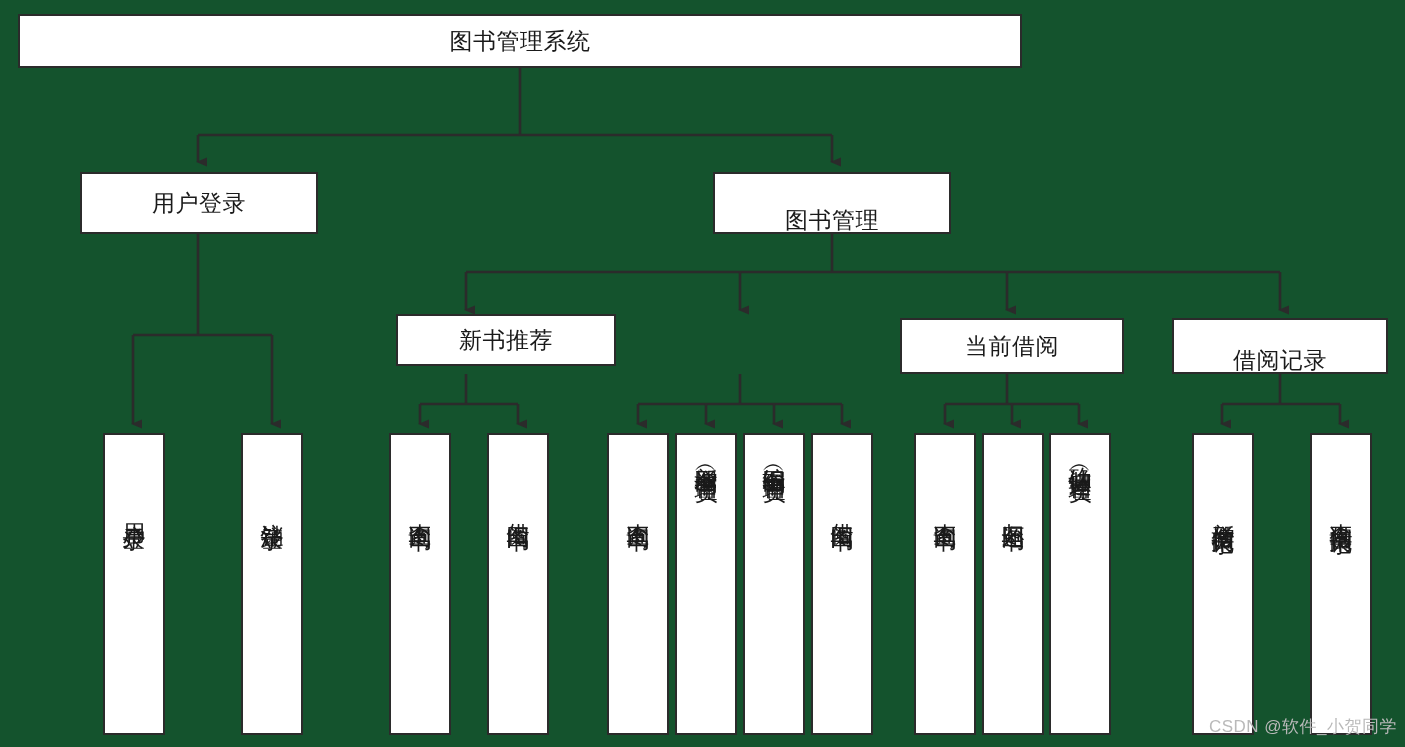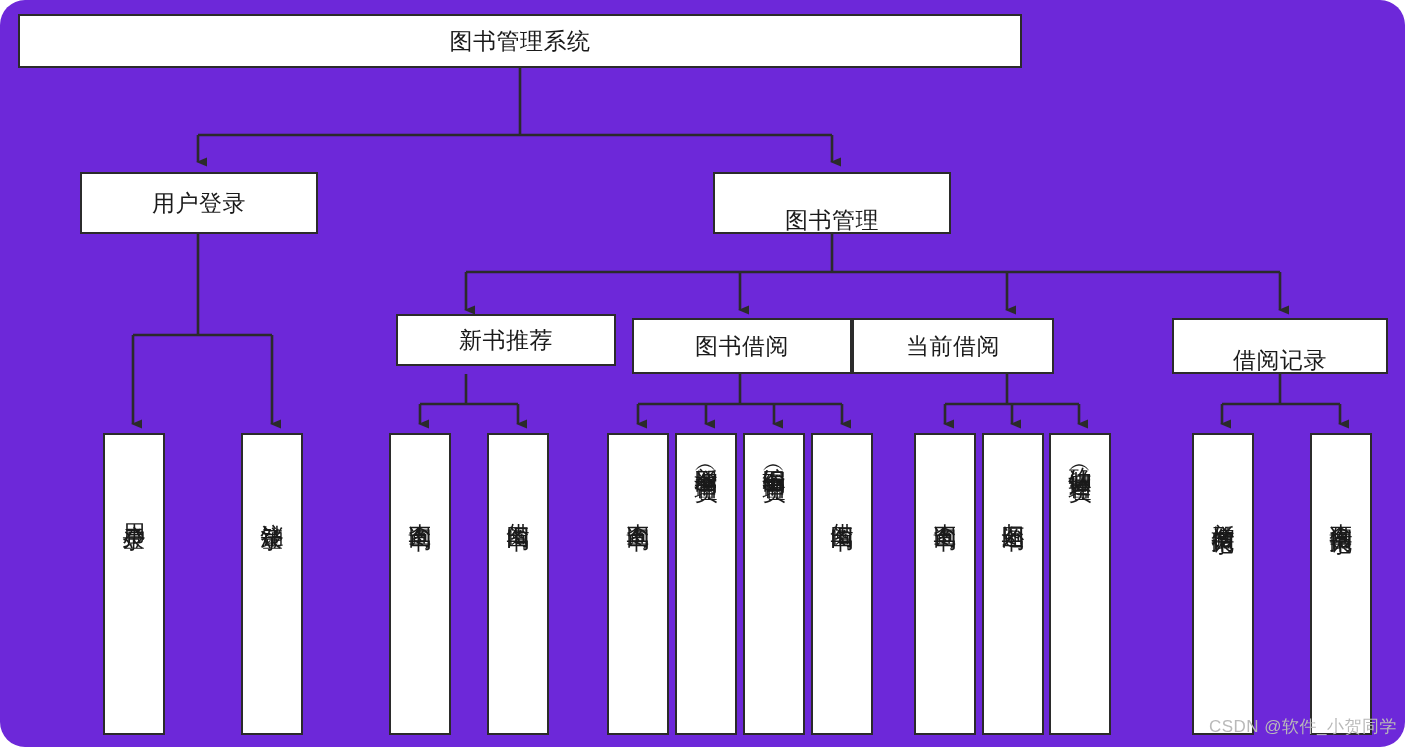--- a/index.html
+++ b/index.html
@@ -7,23 +7,22 @@
     padding: 0;
     background: #ffffff;
   }
   body {
     font-family: "Liberation Sans", "DejaVu Sans", sans-serif;
   }
   #canvas {
     position: relative;
     width: 1405px;
     height: 747px;
-    background: #6d28d9;
+    background: #14532d;
     overflow: hidden;
-    border-radius: 25px;
   }
   svg.connectors {
     position: absolute;
     left: 0;
     top: 0;
     width: 1405px;
     height: 747px;
     pointer-events: none;
   }
   .node {
@@ -139,24 +138,21 @@
   <div class="node horizontal" style="left:80px; top:172px; width:238px; height:62px;">
     <span class="label">用户登录</span>
   </div>
   <div class="node horizontal" style="left:713px; top:172px; width:238px; height:62px;align-items:flex-end;">
     <span class="label">图书管理</span>
   </div>
 
   <div class="node horizontal" style="left:360px; top:314px; width:220px; height:52px;margin-left:36px;">
     <span class="label">新书推荐</span>
   </div>
-  <div class="node horizontal" style="left:632px; top:318px; width:220px; height:56px;">
-    <span class="label">图书借阅</span>
-  </div>
-  <div class="node horizontal" style="left:852px; top:318px; width:202px; height:56px;">
+  <div class="node horizontal" style="left:900px; top:318px; width:224px; height:56px;">
     <span class="label">当前借阅</span>
   </div>
   <div class="node horizontal" style="left:1172px; top:318px; width:216px; height:56px;align-items:flex-end;">
     <span class="label">借阅记录</span>
   </div>
 
   <div class="node vertical mid" style="left:103px; top:433px; width:62px; height:302px;">
     <span class="label">用户登录</span>
   </div>
   <div class="node vertical mid" style="left:241px; top:433px; width:62px; height:302px;">

